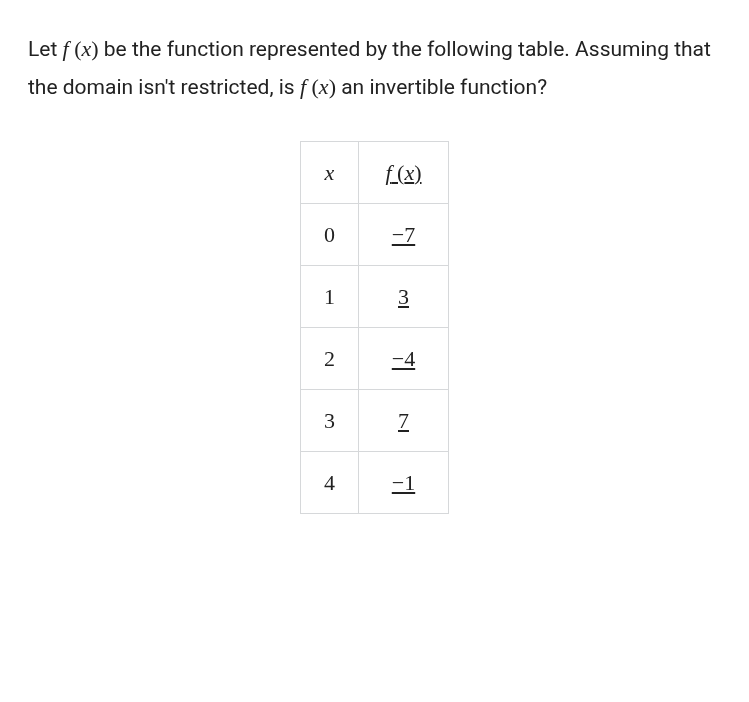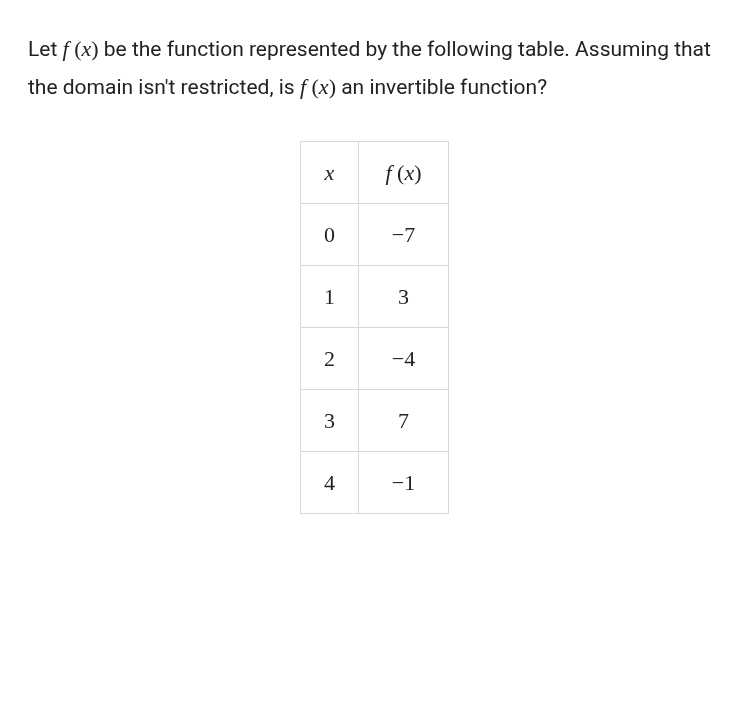--- a/index.html
+++ b/index.html
@@ -44,20 +44,21 @@
       font-size: 22px;
     }
     td.col-x {
       width: 58px;
       height: 62px;
       font-style: italic;
     }
     td.col-fx {
       width: 90px;
       height: 62px;
+      text-decoration: underline;
     }
     td.header {
       font-style: italic;
     }
     td.header .paren {
       font-style: normal;
     }
     td.data-x {
       font-style: normal;
     }

